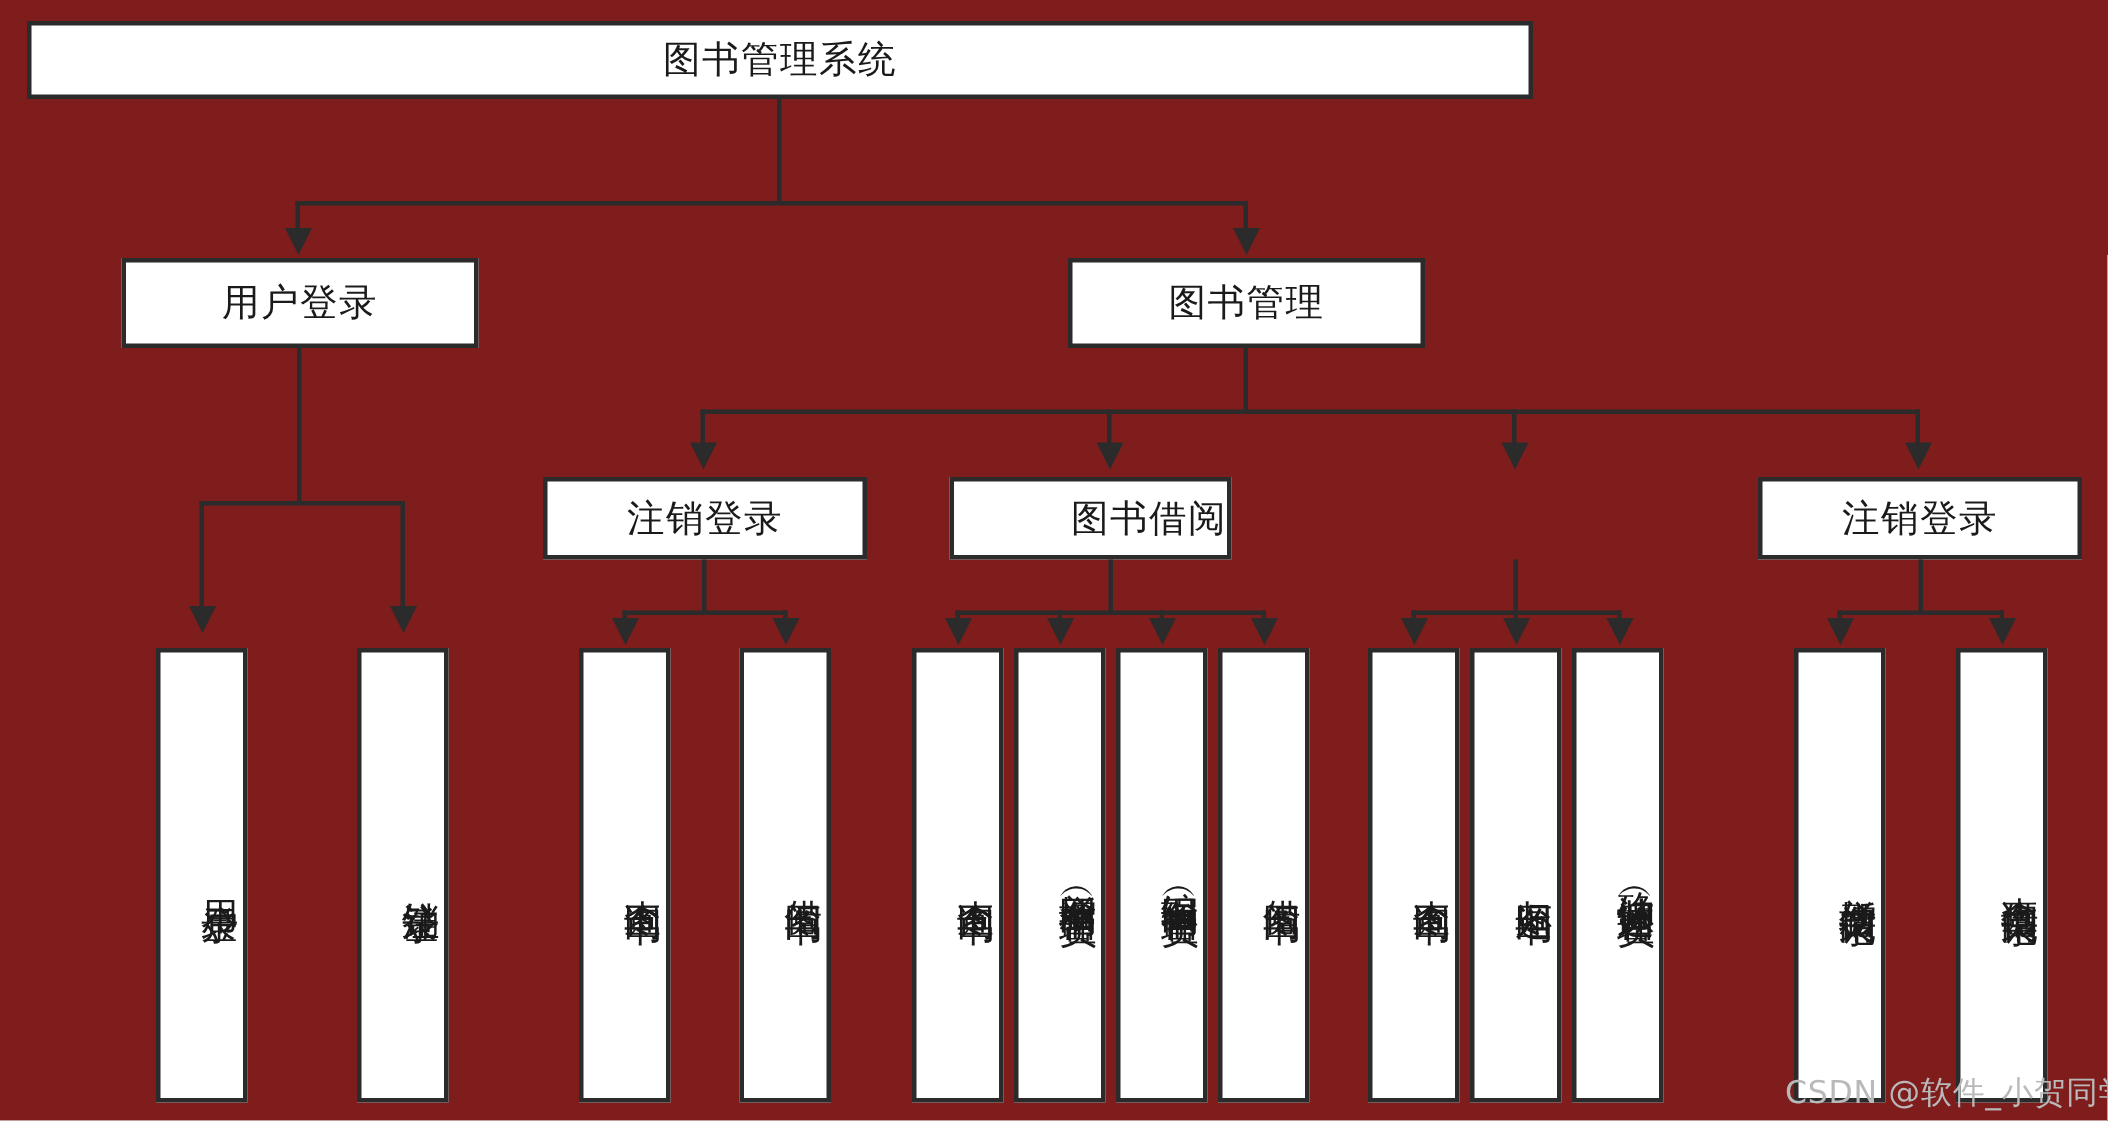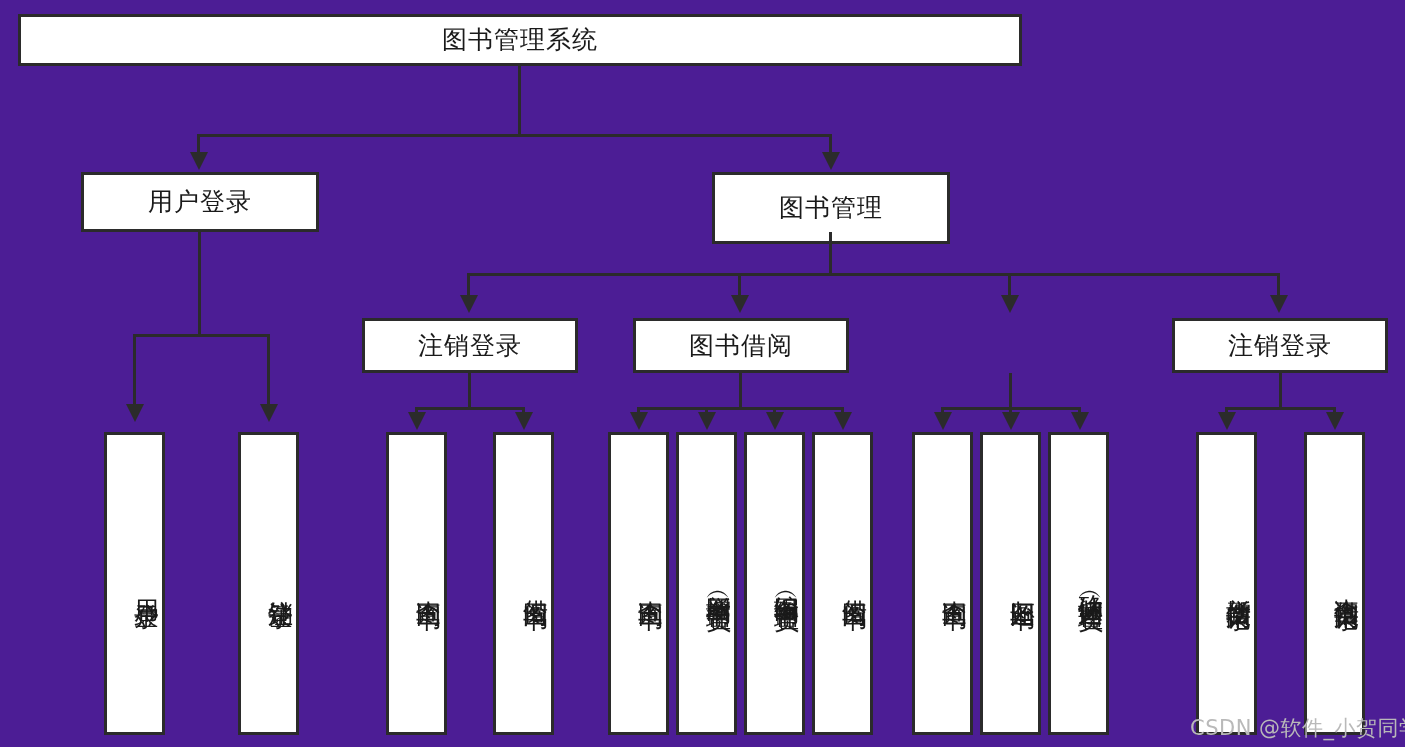--- a/index.html
+++ b/index.html
@@ -7,21 +7,21 @@
     padding: 0;
     background: #ffffff;
   }
   body {
     font-family: "DejaVu Sans", "Liberation Sans", sans-serif;
   }
   #canvas {
     position: relative;
     width: 1405px;
     height: 747px;
-    background: #4c1d95;
+    background: #7f1d1d;
     overflow: hidden;
   }
   .node {
     position: absolute;
     box-sizing: border-box;
     border: 3px solid #2b2b2b;
     background: #ffffff;
     display: flex;
     align-items: center;
     justify-content: center;
@@ -89,21 +89,21 @@
 
   <div class="edge v" style="left:197px; top:134px; width:3px; height:20px;"></div>
   <div class="arrow" style="left:190px; top:152px;"></div>
 
   <div class="edge v" style="left:829px; top:134px; width:3px; height:20px;"></div>
   <div class="arrow" style="left:822px; top:152px;"></div>
 
   <div class="node horiz" style="left:81px; top:172px; width:238px; height:60px;">
     <span>用户登录</span>
   </div>
-  <div class="node horiz" style="left:712px; top:172px; width:238px; height:72px;">
+  <div class="node horiz" style="left:712px; top:172px; width:238px; height:60px;">
     <span>图书管理</span>
   </div>
 
   <div class="edge v" style="left:198px; top:232px; width:3px; height:103px;"></div>
   <div class="edge h" style="left:133px; top:334px; width:137px; height:3px;"></div>
   <div class="edge v" style="left:133px; top:334px; width:3px; height:72px;"></div>
   <div class="arrow" style="left:126px; top:404px;"></div>
   <div class="edge v" style="left:267px; top:334px; width:3px; height:72px;"></div>
   <div class="arrow" style="left:260px; top:404px;"></div>
 
@@ -122,21 +122,21 @@
   <div class="edge v" style="left:738px; top:273px; width:3px; height:24px;"></div>
   <div class="arrow" style="left:731px; top:295px;"></div>
   <div class="edge v" style="left:1008px; top:273px; width:3px; height:24px;"></div>
   <div class="arrow" style="left:1001px; top:295px;"></div>
   <div class="edge v" style="left:1277px; top:273px; width:3px; height:24px;"></div>
   <div class="arrow" style="left:1270px; top:295px;"></div>
 
   <div class="node horiz" style="left:362px; top:318px; width:216px; height:55px;">
     <span>注销登录</span>
   </div>
-  <div class="node horiz" style="left:633px; top:318px; width:216px; height:55px;">
+  <div class="node horiz" style="left:633px; top:318px; width:188px; height:55px;justify-content:flex-end;">
     <span>图书借阅</span>
   </div>
   <div class="node horiz" style="left:1172px; top:318px; width:216px; height:55px;">
     <span>注销登录</span>
   </div>
 
   <div class="edge v" style="left:468px; top:373px; width:3px; height:36px;"></div>
   <div class="edge h" style="left:415px; top:407px; width:110px; height:3px;"></div>
   <div class="edge v" style="left:415px; top:407px; width:3px; height:9px;"></div>
   <div class="arrow" style="left:408px; top:412px;"></div>

